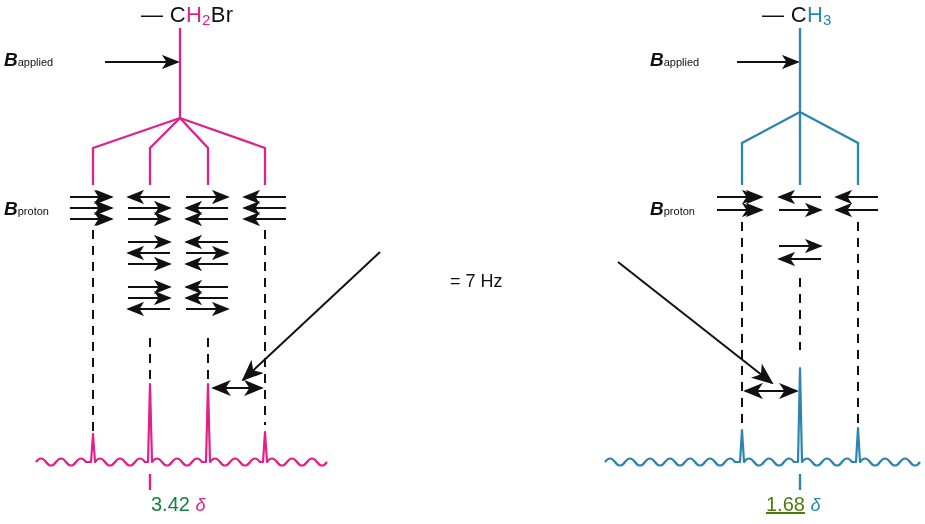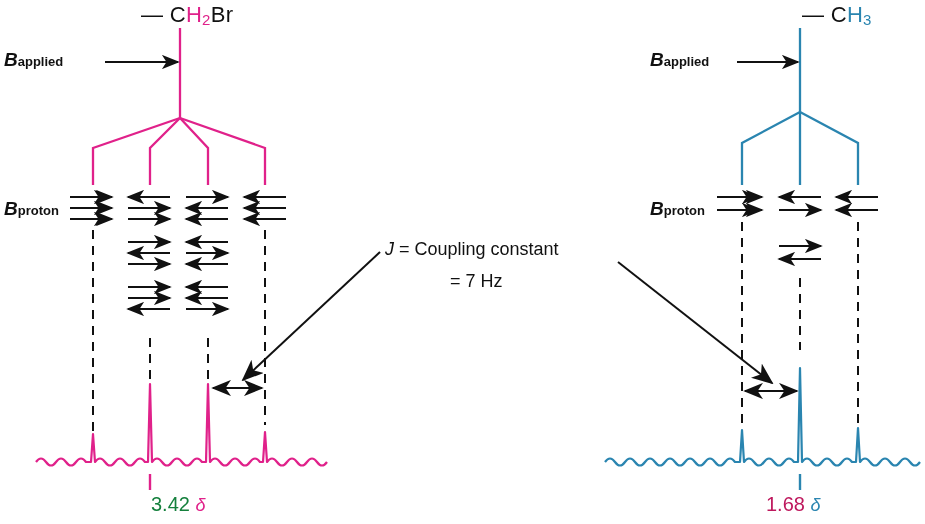--- a/index.html
+++ b/index.html
@@ -2,69 +2,66 @@
 <html><head>
 <meta charset="utf-8">
 <style>
   html,body{margin:0;padding:0;background:#ffffff;}
   body{width:925px;height:524px;position:relative;overflow:hidden;
        font-family:"Liberation Sans","DejaVu Sans",sans-serif;color:#111;}
   #stage{position:absolute;left:0;top:0;width:925px;height:520px;}
   svg.layer{position:absolute;left:0;top:0;width:925px;height:524px;overflow:visible;}
   .txt{position:absolute;white-space:nowrap;line-height:1;}
   .bvar{font-style:italic;font-weight:bold;font-size:19px;}
-  .bsub{font-size:13px;font-style:normal;font-weight:bold;}
+  .bsub{font-size:11px;font-style:normal;font-weight:normal;}
   .formula{font-size:22px;letter-spacing:.3px;}
   .formula .sub{font-size:15px;vertical-align:-3px;}
   .jtext{font-size:18px;}
   .jtext .jit{font-style:italic;}
   .deltalab{font-size:20px;}
   .deltalab .dg{font-style:italic;font-size:18px;}
 </style>
 </head>
 <body>
 
 <div id="stage">
 
   <div class="txt formula" style="left:141px;top:4px;">
     <span>— C</span><span style="color:#e0218a;">H</span><span class="sub" style="color:#e0218a;">2</span><span>Br</span>
   </div>
 
-  <div class="txt formula" style="left:802px;top:4px;">
+  <div class="txt formula" style="left:762px;top:4px;">
     <span>— C</span><span style="color:#2a85b0;">H</span><span class="sub" style="color:#2a85b0;">3</span><span></span>
   </div>
 
   <div class="txt bvar" style="left:4px;top:50px;">
     <span>B</span><span class="bsub">applied</span>
   </div>
 
   <div class="txt bvar" style="left:4px;top:199px;">
     <span>B</span><span class="bsub">proton</span>
   </div>
 
   <div class="txt bvar" style="left:650px;top:50px;">
     <span>B</span><span class="bsub">applied</span>
   </div>
 
   <div class="txt bvar" style="left:650px;top:199px;">
     <span>B</span><span class="bsub">proton</span>
   </div>
 
-  <div class="txt jtext" style="left:385px;top:240px;">
-    <span class="jit">J</span><span> = Coupling constant</span>
-  </div>
   <div class="txt jtext" style="left:415px;top:272px;margin-left:35px;">= 7 Hz</div>
 
   <div class="txt deltalab" style="left:151px;top:494px;">
     <span style="color:#15803d;">3.42</span>
     <span class="dg" style="color:#e0218a;">δ</span>
   </div>
 
   <div class="txt deltalab" style="left:766px;top:494px;">
-    <span style="color:#be185d;">1.68</span>
+    <span style="color:#4d7c0f;text-decoration:underline;">1.68</span>
     <span class="dg" style="color:#2a85b0;">δ</span>
   </div>
 
   <svg class="layer" viewBox="0 0 925 524">
     <defs>
       <marker id="ah" markerWidth="10" markerHeight="8" refX="9" refY="4" orient="auto">
         <path d="M0,0 L10,4 L0,8 L2.6,4 Z" fill="#111"></path>
       </marker>
       <marker id="ahL" markerWidth="10" markerHeight="8" refX="1" refY="4" orient="auto">
         <path d="M10,0 L0,4 L10,8 L7.4,4 Z" fill="#111"></path>

